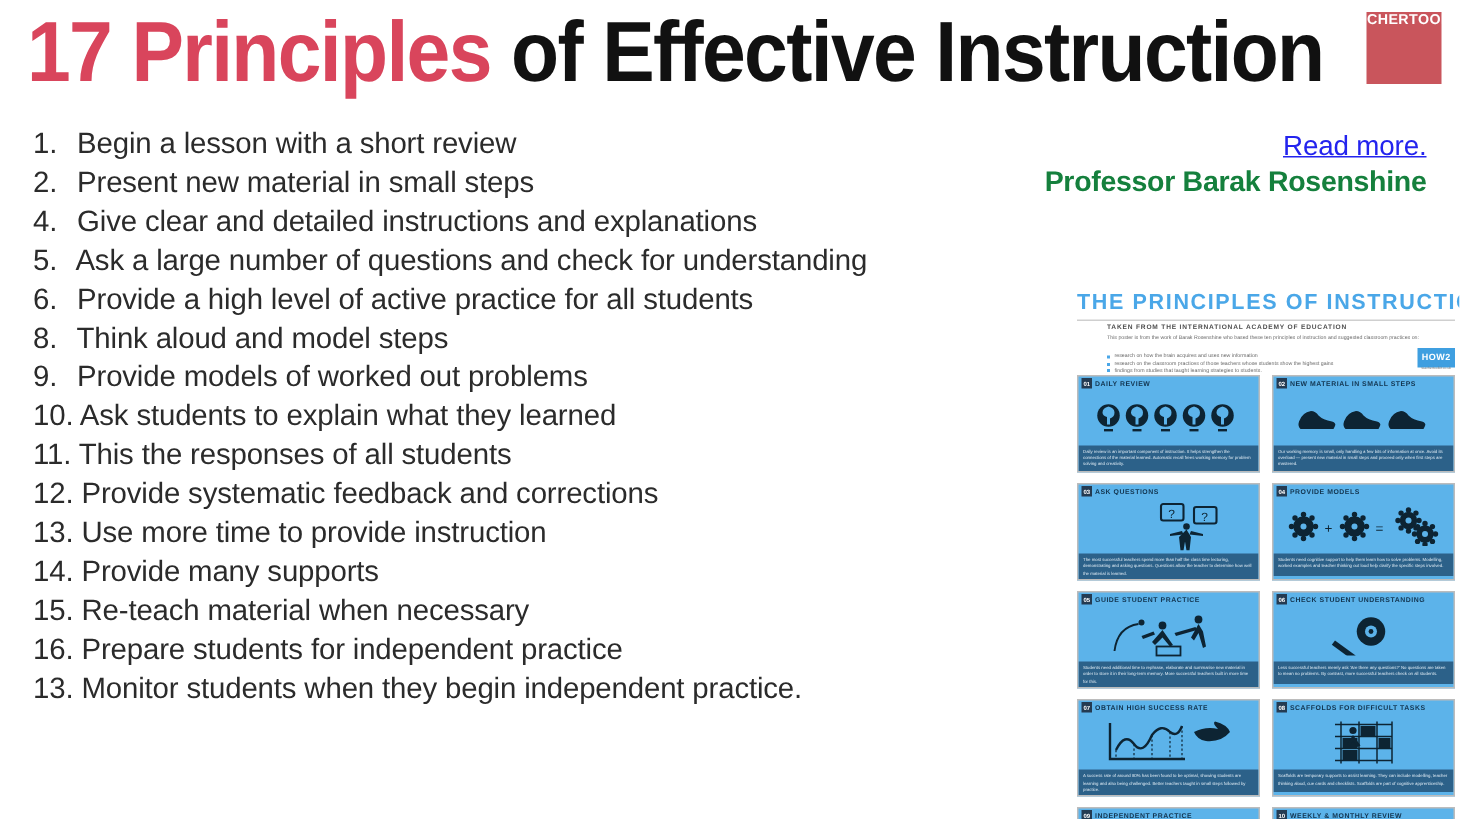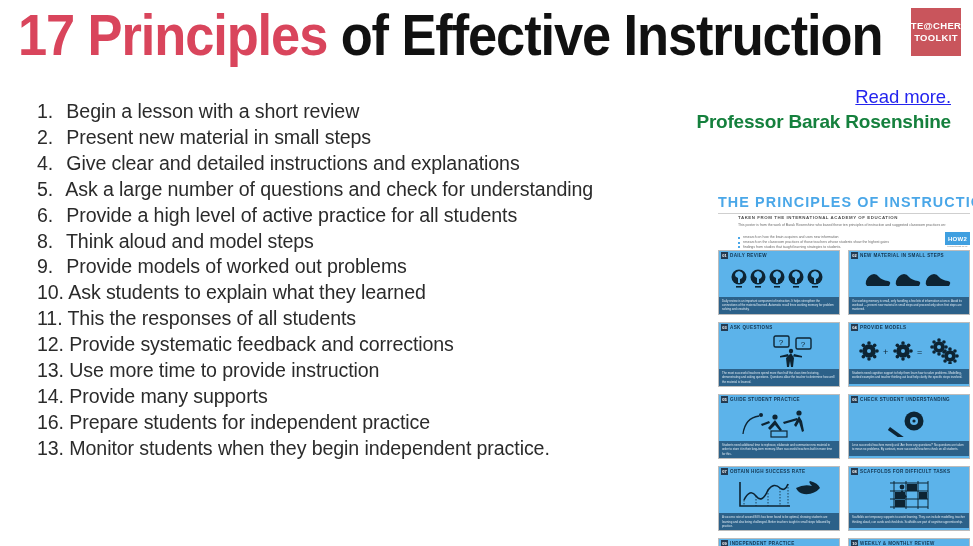--- a/index.html
+++ b/index.html
@@ -43,39 +43,37 @@
 
   #logo {
     position: absolute;
     left: 911px;
     top: 8px;
     width: 50px;
     height: 48px;
     background: #c9555c;
     color: #ffffff;
     display: flex;
-    flex-direction: column;
-    align-items: center;
     justify-content: center;
     font-family: "Liberation Sans Narrow", "Liberation Sans", sans-serif;
     font-weight: bold;
     font-size: 9.5px;
     letter-spacing: 0.3px;
     line-height: 12px;
     text-align: center;
   }
 
   
   #principles-list {
     position: absolute;
     left: 22px;
     top: 84px;
     width: 640px;
     list-style: none;
-    margin: 15px;
+    margin: 0;
     padding: 0;
     color: #2b2b2b;
     font-size: 19.6px;
     line-height: 25.9px;
     letter-spacing: -0.1px;
   }
   #principles-list li {
     white-space: nowrap;
   }
   #principles-list li .num {
@@ -298,20 +296,21 @@
     <li><span class="num">4.</span> <span>Give clear and detailed instructions and explanations</span></li>
     <li><span class="num">5.</span> <span>Ask a large number of questions and check for understanding</span></li>
     <li><span class="num">6.</span> <span>Provide a high level of active practice for all students</span></li>
     <li><span class="num">8.</span> <span>Think aloud and model steps</span></li>
     <li><span class="num">9.</span> <span>Provide models of worked out problems</span></li>
     <li><span class="num">10.</span> <span>Ask students to explain what they learned</span></li>
     <li><span class="num">11.</span> <span>This the responses of all students</span></li>
     <li><span class="num">12.</span> <span>Provide systematic feedback and corrections</span></li>
     <li><span class="num">13.</span> <span>Use more time to provide instruction</span></li>
     <li><span class="num">14.</span> <span>Provide many supports</span></li>
+    <li><span class="num">15.</span> <span>Re-teach material when necessary</span></li>
     <li><span class="num">16.</span> <span>Prepare students for independent practice</span></li>
     <li><span class="num">13.</span> <span>Monitor students when they begin independent practice.</span></li>
   </ul>
 
 <div id="read-more-wrap">
   <a id="read-more" href="#">Read more.</a>
 </div>
 <div id="author">Professor Barak Rosenshine</div>
 
 <div id="poster">

